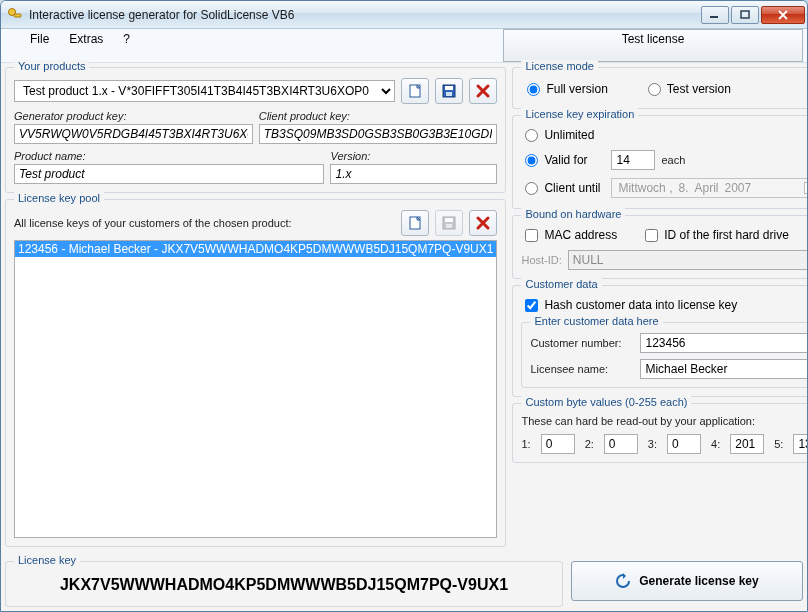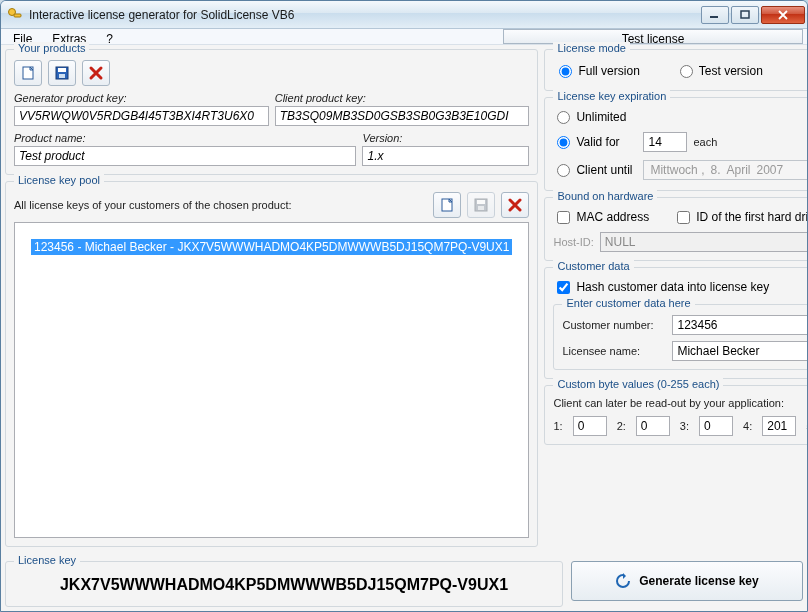--- a/index.html
+++ b/index.html
@@ -4,39 +4,39 @@
 <style>
 * { box-sizing: border-box; font-family: "Segoe UI", Tahoma, sans-serif; font-size: 12px; }
 body { margin: 0; background: linear-gradient(135deg, #d8e8f5, #c1dff0, #e8f0f5); width: 808px; height: 612px; overflow: hidden; }
 .window { position: absolute; inset: 0; border: 1px solid #5a7fa0; border-radius: 6px 6px 0 0; overflow: hidden; display: flex; flex-direction: column; box-shadow: 0 0 5px rgba(0,0,0,.2); }
 .titlebar { height: 28px; background: linear-gradient(#f4f8fc, #dbe8f2 45%, #cadded 46%, #e3eef6); display: flex; align-items: center; padding: 0 2px 0 6px; border-bottom: 1px solid #b5c7d7; }
 .titlebar .ticon { width: 16px; height: 16px; margin-right: 6px; display: flex; align-items: center; justify-content: center; }
 .titlebar .title { flex: 1; color: #1a1a1a; }
 .winbtns { display: flex; gap: 0; }
 .winbtn { width: 28px; height: 18px; border: 1px solid #7a95b0; background: linear-gradient(#f0f5fa,#d7e4ee); border-radius: 2px; margin-left: 2px; display: flex; align-items: center; justify-content: center; color: #2a3f55; font-size: 10px; cursor: pointer; }
 .winbtn.close { width: 44px; background: linear-gradient(#e7917d,#d0553b 45%,#c23316 46%,#e06340); border-color: #9a2f15; color: #fff; }
-.menubar { height: 16px; background: #f5f8fc; border-bottom: 1px solid #d9e1e9; display: flex; align-items: stretch; padding-left: 2px; }
+.menubar { height: 34px; background: #f5f8fc; border-bottom: 1px solid #d9e1e9; display: flex; align-items: stretch; padding-left: 19px; }
 .menubar .mi { padding: 3px 10px; cursor: pointer; }
 .menubar .spacer { flex: 1; }
 .menubar .testlic { flex: 0 0 300px; margin: 0 4px; border: 1px solid #a9b7c5; background: linear-gradient(#fbfcfe,#e9eef3); text-align: center; padding: 2px 0; cursor: pointer; }
 .client { flex: 1; background: #f4f4f4; display: flex; flex-direction: column; padding: 4px; gap: 14px; }
 .topcols { flex: 1; display: flex; gap: 6px; min-height: 0; }
 .leftcol { flex: 0 0 460px; display: flex; flex-direction: column; gap: 6px; }
 .rightcol { flex: 1; display: flex; flex-direction: column; gap: 6px; }
 .group { border: 1px solid #d2d8dd; border-radius: 3px; background: #f4f4f4; padding: 10px 8px 8px; position: relative; }
 .group > .legend { position: absolute; top: -8px; left: 8px; background: #f4f4f4; padding: 0 4px; color: #1a4e87; font-size: 11px; }
 .row { display: flex; gap: 6px; align-items: center; }
 input[type=text], select, .listbox { border: 1px solid #abadb3; background: #fff; padding: 2px 4px; font: inherit; }
 input[type=text][disabled] { background: #f0f0f0; color: #888; }
 select { height: 22px; }
 .iconbtn { width: 28px; height: 26px; border: 1px solid #a9b7c5; background: linear-gradient(#fbfcfe,#e9eef3); border-radius: 3px; display: flex; align-items: center; justify-content: center; cursor: pointer; }
 .smlabel { color: #222; font-size: 11px; }
 .sublabelrow { display: flex; gap: 6px; margin-top: 6px; }
 .subcol { display: flex; flex-direction: column; gap: 2px; font-style: italic; }
-.listbox { flex: 1; overflow: hidden; padding: 16px; }
+.listbox { flex: 1; overflow: hidden; padding: 0; }
 .listbox .item { padding: 1px 3px; white-space: nowrap; overflow: hidden; }
 .listbox .item.sel { background: #3399ff; color: #fff; }
 .radio, .check { display: flex; align-items: center; gap: 6px; cursor: pointer; }
 .radio input, .check input { margin: 0; }
 .datepick { display: flex; gap: 6px; align-items: center; border: 1px solid #c0c6cc; background: #f5f5f5; padding: 2px 6px; color: #999; }
 .datepick .dd { width: 12px; height: 12px; border: 1px solid #bbb; background: #fff; }
 .bottombar { display: flex; gap: 8px; align-items: stretch; }
 .genbtn { flex: 0 0 232px; border: 1px solid #8aa0b2; background: linear-gradient(#fbfcfe,#e7edf2); border-radius: 3px; display: flex; align-items: center; justify-content: center; gap: 8px; font-weight: bold; cursor: pointer; height: 40px; }
 .lickeybox { flex: 1; position: relative; }
 .cbrow { display: flex; gap: 10px; align-items: center; }
@@ -82,20 +82,23 @@
     <div class="testlic">Test license</div>
   </div>
 
   <div class="client">
     <div class="topcols">
 
       <div class="leftcol">
         <div class="group">
           <span class="legend">Your products</span>
           <div class="row">
+            <select style="flex:1">
+              <option>Test product 1.x - V*30FIFFT305I41T3B4I45T3BXI4RT3U6XOP0</option>
+            </select>
             <div class="iconbtn">
               <svg width="16" height="16">
                   <rect x="3" y="2" width="10" height="12" fill="#fff" stroke="#2a5a9a"></rect>
                   <path d="M10 2 L13 5 L10 5 Z" fill="#cfe0f0" stroke="#2a5a9a"></path>
                 </svg>
             </div>
             <div class="iconbtn">
               <svg width="16" height="16">
                   <rect x="2" y="2" width="12" height="12" fill="#2a63b8" stroke="#163b74"></rect>
                   <rect x="4" y="3" width="8" height="4" fill="#fff"></rect>
@@ -238,21 +241,21 @@
             </div>
             <div class="row" style="gap:6px;margin-top:6px">
               <span class="smlabel" style="width:104px">Licensee name:</span>
               <input type="text" style="flex: 1 1 0%;" value="Michael Becker">
             </div>
           </div>
         </div>
 
         <div class="group">
           <span class="legend">Custom byte values (0-255 each)</span>
-          <span class="smlabel">Client can later be read-out by your application:</span>
+          <span class="smlabel">These can hard be read-out by your application:</span>
           <div class="cbrow" style="margin-top:6px">
             <span class="smlabel">1:</span>
               <input class="cbinput" type="text" value="0" style="">
             <span class="smlabel">2:</span>
               <input class="cbinput" type="text" value="0" style="">
             <span class="smlabel">3:</span>
               <input class="cbinput" type="text" value="0" style="">
             <span class="smlabel">4:</span>
               <input class="cbinput" type="text" value="201" style="">
             <span class="smlabel">5:</span>

